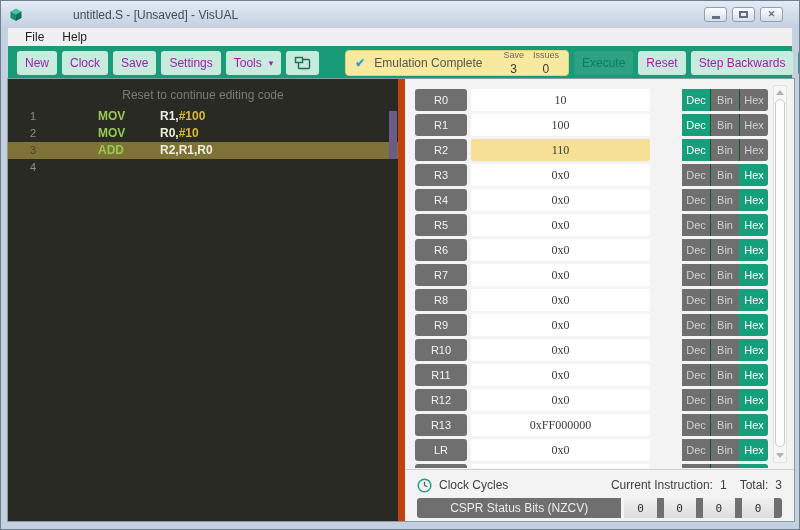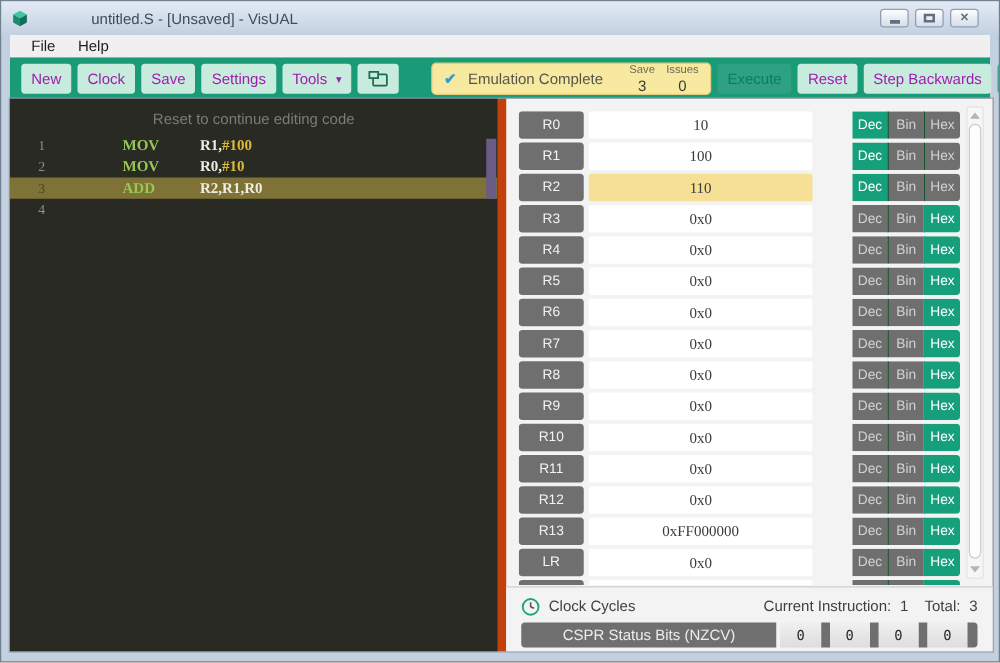--- a/index.html
+++ b/index.html
@@ -35,21 +35,21 @@
   .stat-col{display:flex;flex-direction:column;align-items:center;margin-left:9px;line-height:1;}
   .stat-col .lbl{font-size:9px;color:#6a6a58;}
   .stat-col .val{font-size:12px;color:#3b3b30;margin-top:3px;}
   .tb-right{margin-left:auto;display:flex;}
   
   .content{position:absolute;top:78px;left:7px;width:786px;height:442px;background:#c2410c;outline:1px solid #8a99ab;}
   
   .editor{position:absolute;left:0;top:0;width:390px;height:442px;background:#2a2a24;overflow:hidden;}
   .editor-banner{position:absolute;top:9px;left:0;width:100%;text-align:center;font-size:12px;color:#7b7b72;}
   .code-lines{position:absolute;top:29px;left:0;right:0;}
-  .code-line{height:17px;line-height:17px;font-family:Liberation Serif, serif;
+  .code-line{height:17px;line-height:17px;font-family:Liberation Sans, sans-serif;
     font-size:12px;white-space:pre;}
   .code-line.hl{background:#7f7236;}
   .gutter{display:inline-block;width:28px;text-align:right;color:#8e8e82;font-size:11px;}
   .code-line.hl .gutter{color:#4e462b;}
   .mne{display:inline-block;margin-left:62px;width:62px;color:#97c853;font-weight:bold;}
   .opw{color:#ededdf;font-weight:bold;}
   .opy{color:#d9bb35;font-weight:bold;}
   .purple-marker{position:absolute;left:381px;top:32px;width:8px;height:48px;background:#6a5b87;z-index:2;}
   
   .registers{position:absolute;left:397px;top:0;right:0;height:442px;background:#f3f3f3;}

